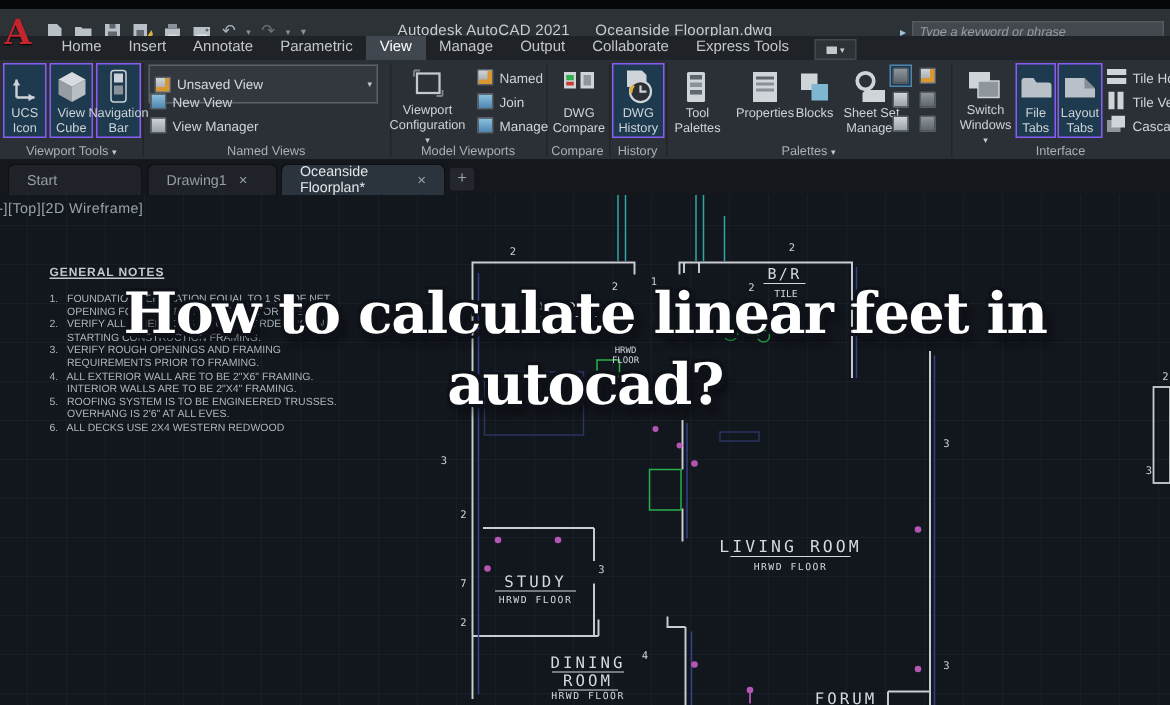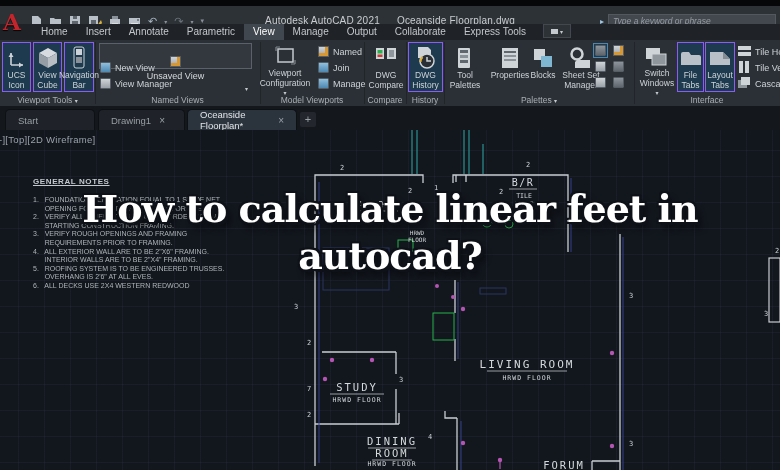--- a/index.html
+++ b/index.html
@@ -18,21 +18,21 @@
         font-size:10px;color:#c9cdd1;letter-spacing:.2px;}
   .title-center .doc{margin-left:14px;text-align:center;}
   .search{position:absolute;right:4px;top:8px;display:flex;align-items:center;gap:4px;}
   .search .arr{color:#9fc6e0;font-size:8px;}
   .search input{width:158px;height:12px;background:#43484f;border:1px solid #53585f;
         font-style:italic;font-size:8.5px;color:#c8ccd0;padding:0 4px;outline:none;
         font-family:"Liberation Sans",sans-serif;}
   .search input::placeholder{color:#969ca3;}
   
   .tabrow{position:absolute;left:0;top:24px;width:780px;height:16px;background:#1f2327;
-        display:flex;align-items:flex-start;padding-left:32px;box-sizing:border-box;}
+        display:flex;align-items:flex-end;padding-left:32px;box-sizing:border-box;}
   .rtab{padding:0 9px;font-size:10px;color:#c3c7cb;line-height:16px;cursor:default;}
   .rtab.active{background:#41474e;color:#ffffff;}
   .ribbon-toggle{margin-left:8px;width:26px;height:12px;background:#2d3237;border:1px solid #43484e;
         display:flex;align-items:center;justify-content:center;gap:2px;}
   .ribbon-toggle .sq{width:7px;height:5px;background:#c3c9ce;}
   .ribbon-toggle .dd{color:#c3c9ce;font-size:6px;}
   
   .ribbon{position:absolute;left:0;top:40px;width:780px;height:66px;background:#2b3036;
         border-bottom:1px solid #43484e;}
   .psep{position:absolute;top:2px;width:1px;height:62px;background:#212529;}
@@ -45,21 +45,21 @@
   .rowbtn{position:absolute;height:13px;display:flex;align-items:center;gap:4px;
         font-size:9px;color:#ced3d8;white-space:nowrap;text-align:center;}
   .mini{display:inline-block;width:11px;height:11px;border:1px solid #565d64;border-radius:1px;
         background:linear-gradient(#cfd4d8,#9aa1a8);box-sizing:border-box;flex:none;}
   .mini.blue{background:linear-gradient(#8fc0de,#4d87b0);}
   .mini.orange{background:linear-gradient(#cfd4d8,#9aa1a8),#fff;box-shadow:inset -3px -3px 0 #d8972f;}
   .mini.dark{background:linear-gradient(#8d949b,#5f666d);}
   .minisel{outline:1px solid #4d87b0;background:#1d3a4e;padding:1px;display:inline-block;line-height:0;}
   .dropdown{position:absolute;left:99px;top:3px;width:153px;height:13px;background:#33383e;
         border:1px solid #5a6168;display:flex;align-items:center;gap:4px;padding:12px 3px;
-        font-size:9px;color:#d6dade;box-sizing:border-box;flex-direction:column;}
+        font-size:9px;color:#d6dade;box-sizing:border-box;}
   .dropdown .caret{margin-left:auto;font-size:6px;color:#c3c9ce;}
   .caret-s{font-size:6px;color:#c3c9ce;}
   
   .filetabs{position:absolute;left:0;top:106px;width:780px;height:24px;background:#14171b;}
   .ftab{position:absolute;top:3px;height:21px;border-radius:5px 5px 0 0;background:#1f2329;
         color:#979da3;font-size:9.5px;display:flex;align-items:center;gap:8px;padding:0 12px;
         box-sizing:border-box;border:1px solid #0e1114;border-bottom:none;}
   .ftab.active{background:#2b333d;color:#e2e6e9;}
   .ftab .x{font-size:10px;color:#9aa0a6;}
   .newtab{position:absolute;left:300px;top:6px;width:16px;height:15px;background:#23272d;

